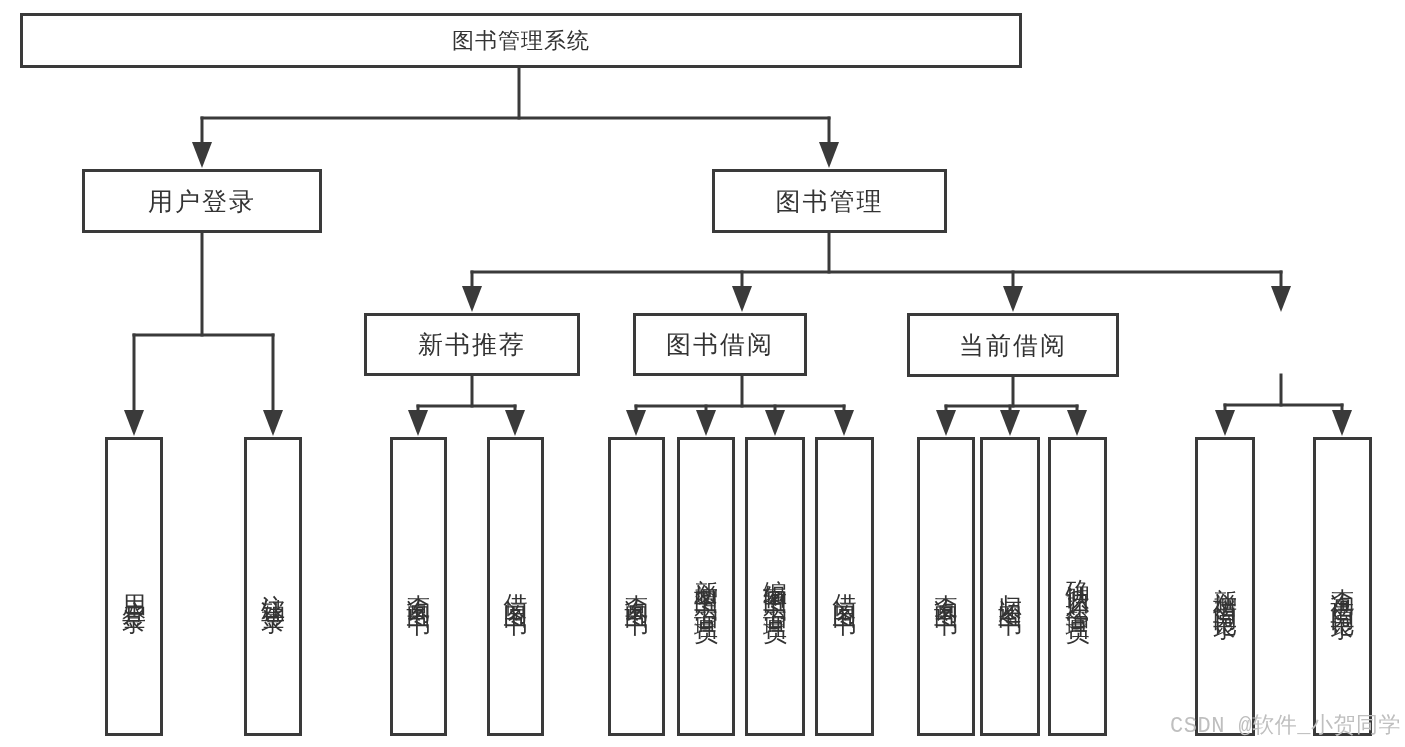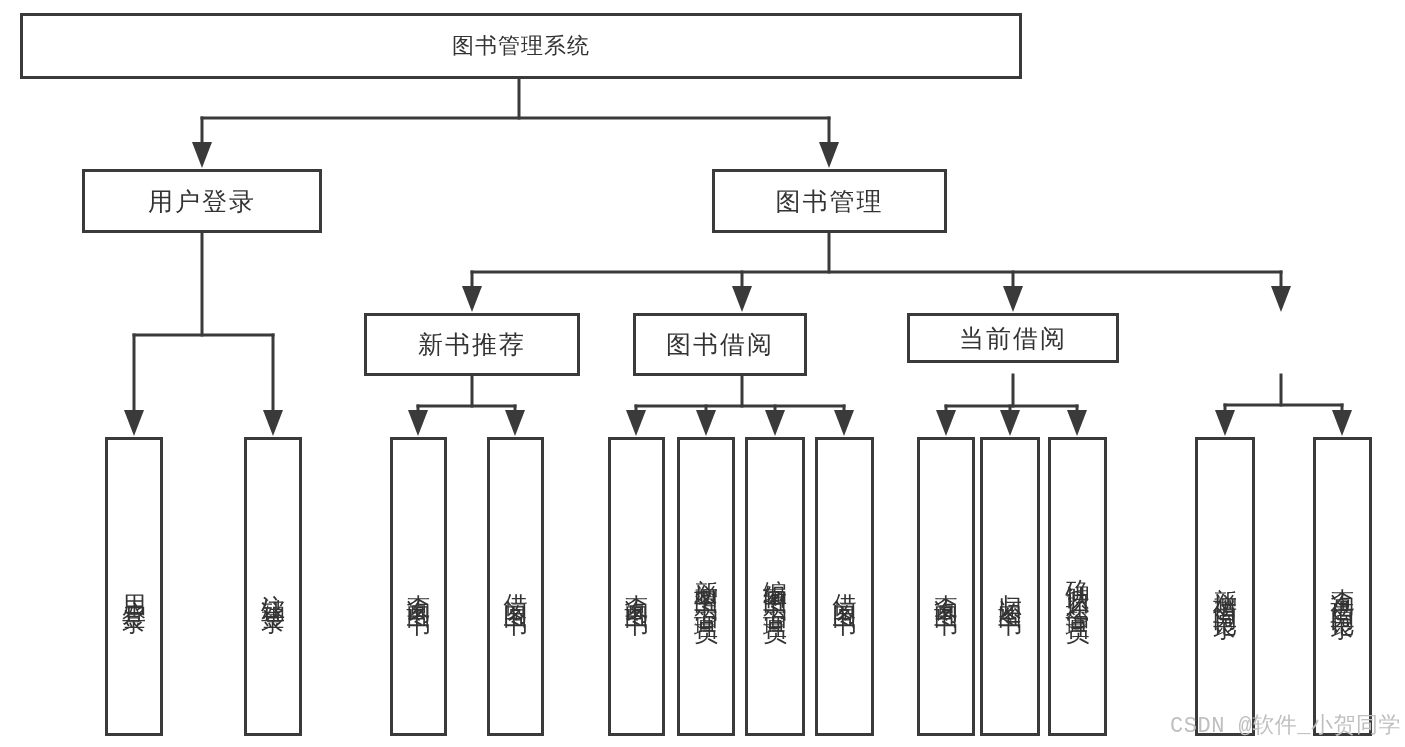--- a/index.html
+++ b/index.html
@@ -110,28 +110,28 @@
       <line x1="1010" y1="406" x2="1010" y2="416" stroke="#3a3a3a" stroke-width="3" stroke-linecap="square"></line>
       <polygon points="1000,410 1020,410 1010,436" fill="#3a3a3a"></polygon>
       <line x1="1077" y1="406" x2="1077" y2="416" stroke="#3a3a3a" stroke-width="3" stroke-linecap="square"></line>
       <polygon points="1067,410 1087,410 1077,436" fill="#3a3a3a"></polygon>
       <line x1="1225" y1="405" x2="1225" y2="416" stroke="#3a3a3a" stroke-width="3" stroke-linecap="square"></line>
       <polygon points="1215,410 1235,410 1225,436" fill="#3a3a3a"></polygon>
       <line x1="1342" y1="405" x2="1342" y2="416" stroke="#3a3a3a" stroke-width="3" stroke-linecap="square"></line>
       <polygon points="1332,410 1352,410 1342,436" fill="#3a3a3a"></polygon>
     </svg>
 
-  <div class="box hbox rootbox" style="left:20px;top:13px;width:1002px;height:66px">图书管理系统</div>
+  <div class="box hbox rootbox" style="left:20px;top:13px;width:1002px;height:55px">图书管理系统</div>
 
   <div class="box hbox" style="left:82px;top:169px;width:240px;height:64px">用户登录</div>
   <div class="box hbox" style="left:364px;top:313px;width:216px;height:63px">新书推荐</div>
 
   <div class="box hbox" style="left:712px;top:169px;width:235px;height:64px">图书管理</div>
   <div class="box hbox" style="left:633px;top:313px;width:174px;height:63px">图书借阅</div>
-  <div class="box hbox" style="left:907px;top:313px;width:212px;height:50px">当前借阅</div>
+  <div class="box hbox" style="left:907px;top:313px;width:212px;height:64px">当前借阅</div>
 
   <div class="box vbox" style="left:105px;top:437px;width:58px;height:299px">用户登录</div>
   <div class="box vbox" style="left:244px;top:437px;width:58px;height:299px">注销登录</div>
 
   <div class="box vbox" style="left:390px;top:437px;width:57px;height:299px">查询图书</div>
   <div class="box vbox" style="left:487px;top:437px;width:57px;height:299px">借阅图书</div>
 
   <div class="box vbox" style="left:608px;top:437px;width:57px;height:299px">查询图书</div>
   <div class="box vbox" style="left:677px;top:437px;width:58px;height:299px">新增图书（管理员）</div>
   <div class="box vbox" style="left:745px;top:437px;width:60px;height:299px">编辑图书（管理员）</div>

